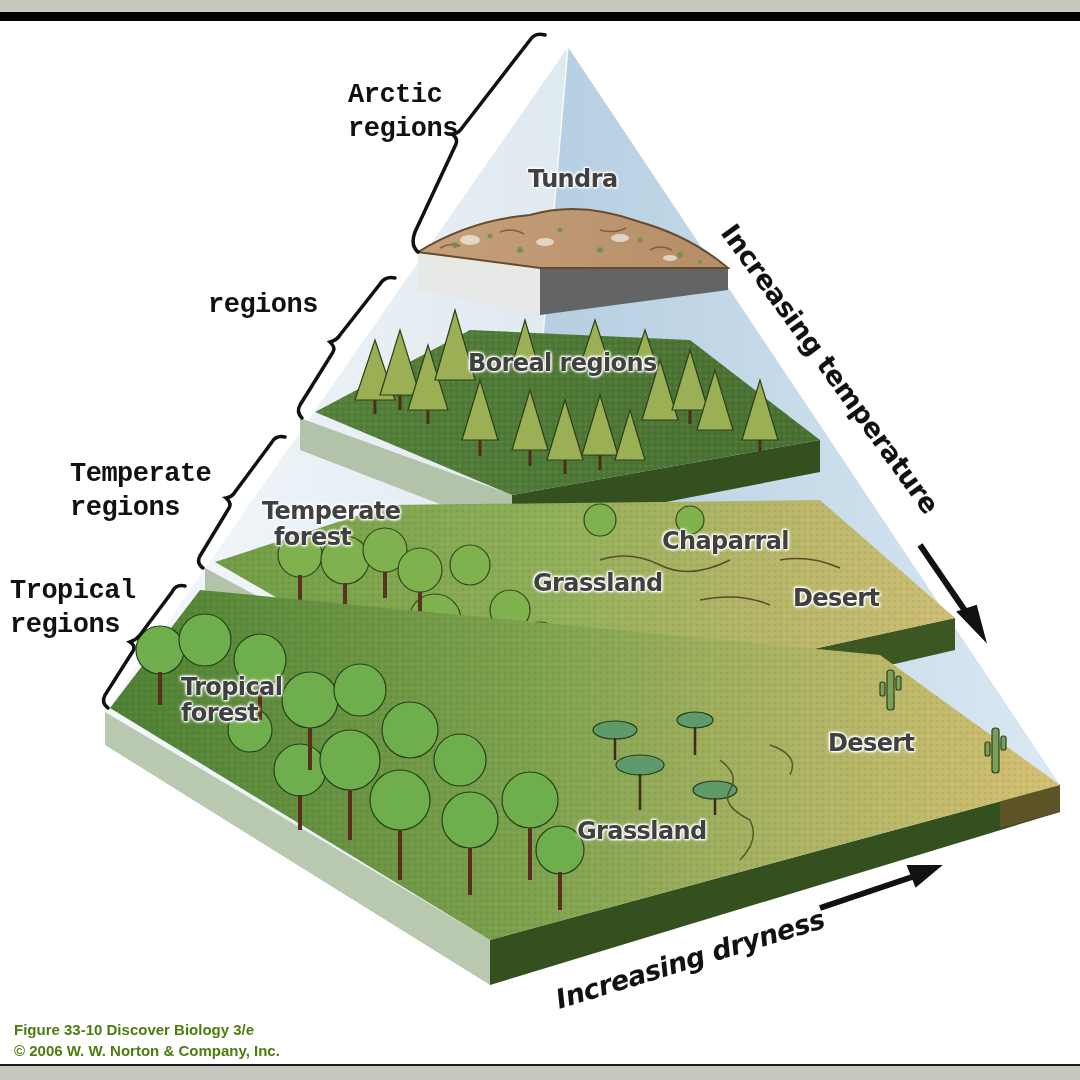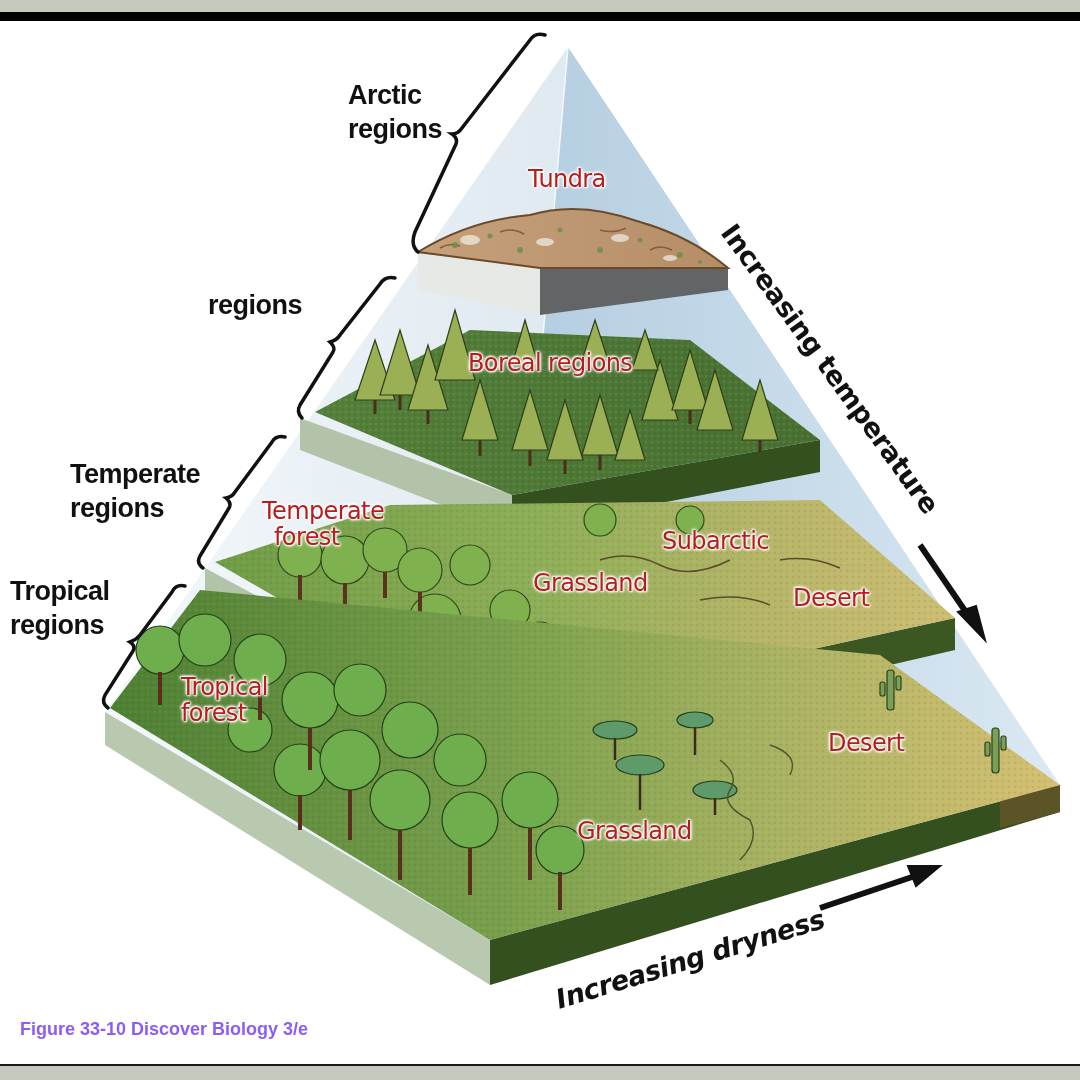--- a/index.html
+++ b/index.html
@@ -4,27 +4,27 @@
 <style>
   html, body { margin:0; padding:0; }
   body { width:1080px; height:1080px; background:#ffffff; position:relative; overflow:hidden;
          font-family:"DejaVu Sans", "Liberation Sans", sans-serif; }
   .frame-top { position:absolute; left:0; top:0; width:1080px; height:12px; background:#c6c9be; }
   .frame-top-line { position:absolute; left:0; top:12px; width:1080px; height:9px; background:#000; }
   .frame-bottom-line { position:absolute; left:0; top:1064px; width:1080px; height:2px; background:#1a1a1a; }
   .frame-bottom { position:absolute; left:0; top:1066px; width:1080px; height:14px; background:#c6c9be; }
   svg.diagram { position:absolute; left:0; top:0; }
   .region-label { position:absolute; font-weight:bold; color:#111; font-size:27px; line-height:34px;
-                  font-family:Liberation Sans, sans-serif; letter-spacing:-0.5px; }
-  .biome-label { position:absolute; font-weight:normal; color:#b91c1c; font-size:24px; line-height:26px;
+                  font-family:Liberation Mono, monospace; letter-spacing:-0.5px; }
+  .biome-label { position:absolute; font-weight:bold; color:#404040; font-size:24px; line-height:26px;
                  font-family:"DejaVu Sans", sans-serif; letter-spacing:-0.6px;
                  text-shadow: 0 0 3px #fff, 0 0 3px #fff, 0 0 4px #fff, 1px 1px 2px #fff, -1px -1px 2px #fff; }
   .axis-label { position:absolute; font-weight:bold; color:#111; font-size:27px; white-space:nowrap;
                 font-family:"DejaVu Sans", sans-serif; transform-origin:0 0; letter-spacing:-0.5px; }
-  .caption { position:absolute; left:20px; top:1019px; font-size:18px; line-height:21px; color:#8b5cf6;
+  .caption { position:absolute; left:14px; top:1019px; font-size:15px; line-height:21px; color:#4d7c0f;
              font-weight:bold; font-family:"Liberation Sans", sans-serif; }
 </style>
 </head>
 <body>
 
 <div class="frame-top"></div>
 <div class="frame-top-line"></div>
 
 <svg class="diagram" width="1080" height="1080" viewBox="0 0 1080 1080">
   <defs>
@@ -247,30 +247,31 @@
   <div>regions</div>
 </div>
 
 <div class="biome-label" style="left:528px; top:166px;">Tundra</div>
 <div class="biome-label" style="left:468px; top:350px;">Boreal regions</div>
 <div class="biome-label" style="left:262px; top:498px;">
   <div>Temperate</div>
   <div style="padding-left:12px;">forest</div>
 </div>
 <div class="biome-label" style="left:533px; top:570px;">Grassland</div>
-<div class="biome-label" style="left:662px; top:528px;">Subarctic</div>
+<div class="biome-label" style="left:662px; top:528px;">Chaparral</div>
 <div class="biome-label" style="left:793px; top:585px;">Desert</div>
 <div class="biome-label" style="left:181px; top:674px;">
   <div>Tropical</div>
   <div>forest</div>
 </div>
 <div class="biome-label" style="left:577px; top:818px;">Grassland</div>
 <div class="biome-label" style="left:828px; top:730px;">Desert</div>
 
 <div class="axis-label" style="left:740px; top:218px; transform:rotate(54deg);">Increasing temperature</div>
 <div class="axis-label" style="left:552px; top:985px; transform:rotate(-17deg); font-style:italic;">Increasing dryness</div>
 
 <div class="caption">
   <div>Figure 33-10  Discover Biology 3/e</div>
+  <div>© 2006 W. W. Norton &amp; Company, Inc.</div>
 </div>
 
 <div class="frame-bottom-line"></div>
 <div class="frame-bottom"></div>
 
 </body></html>

